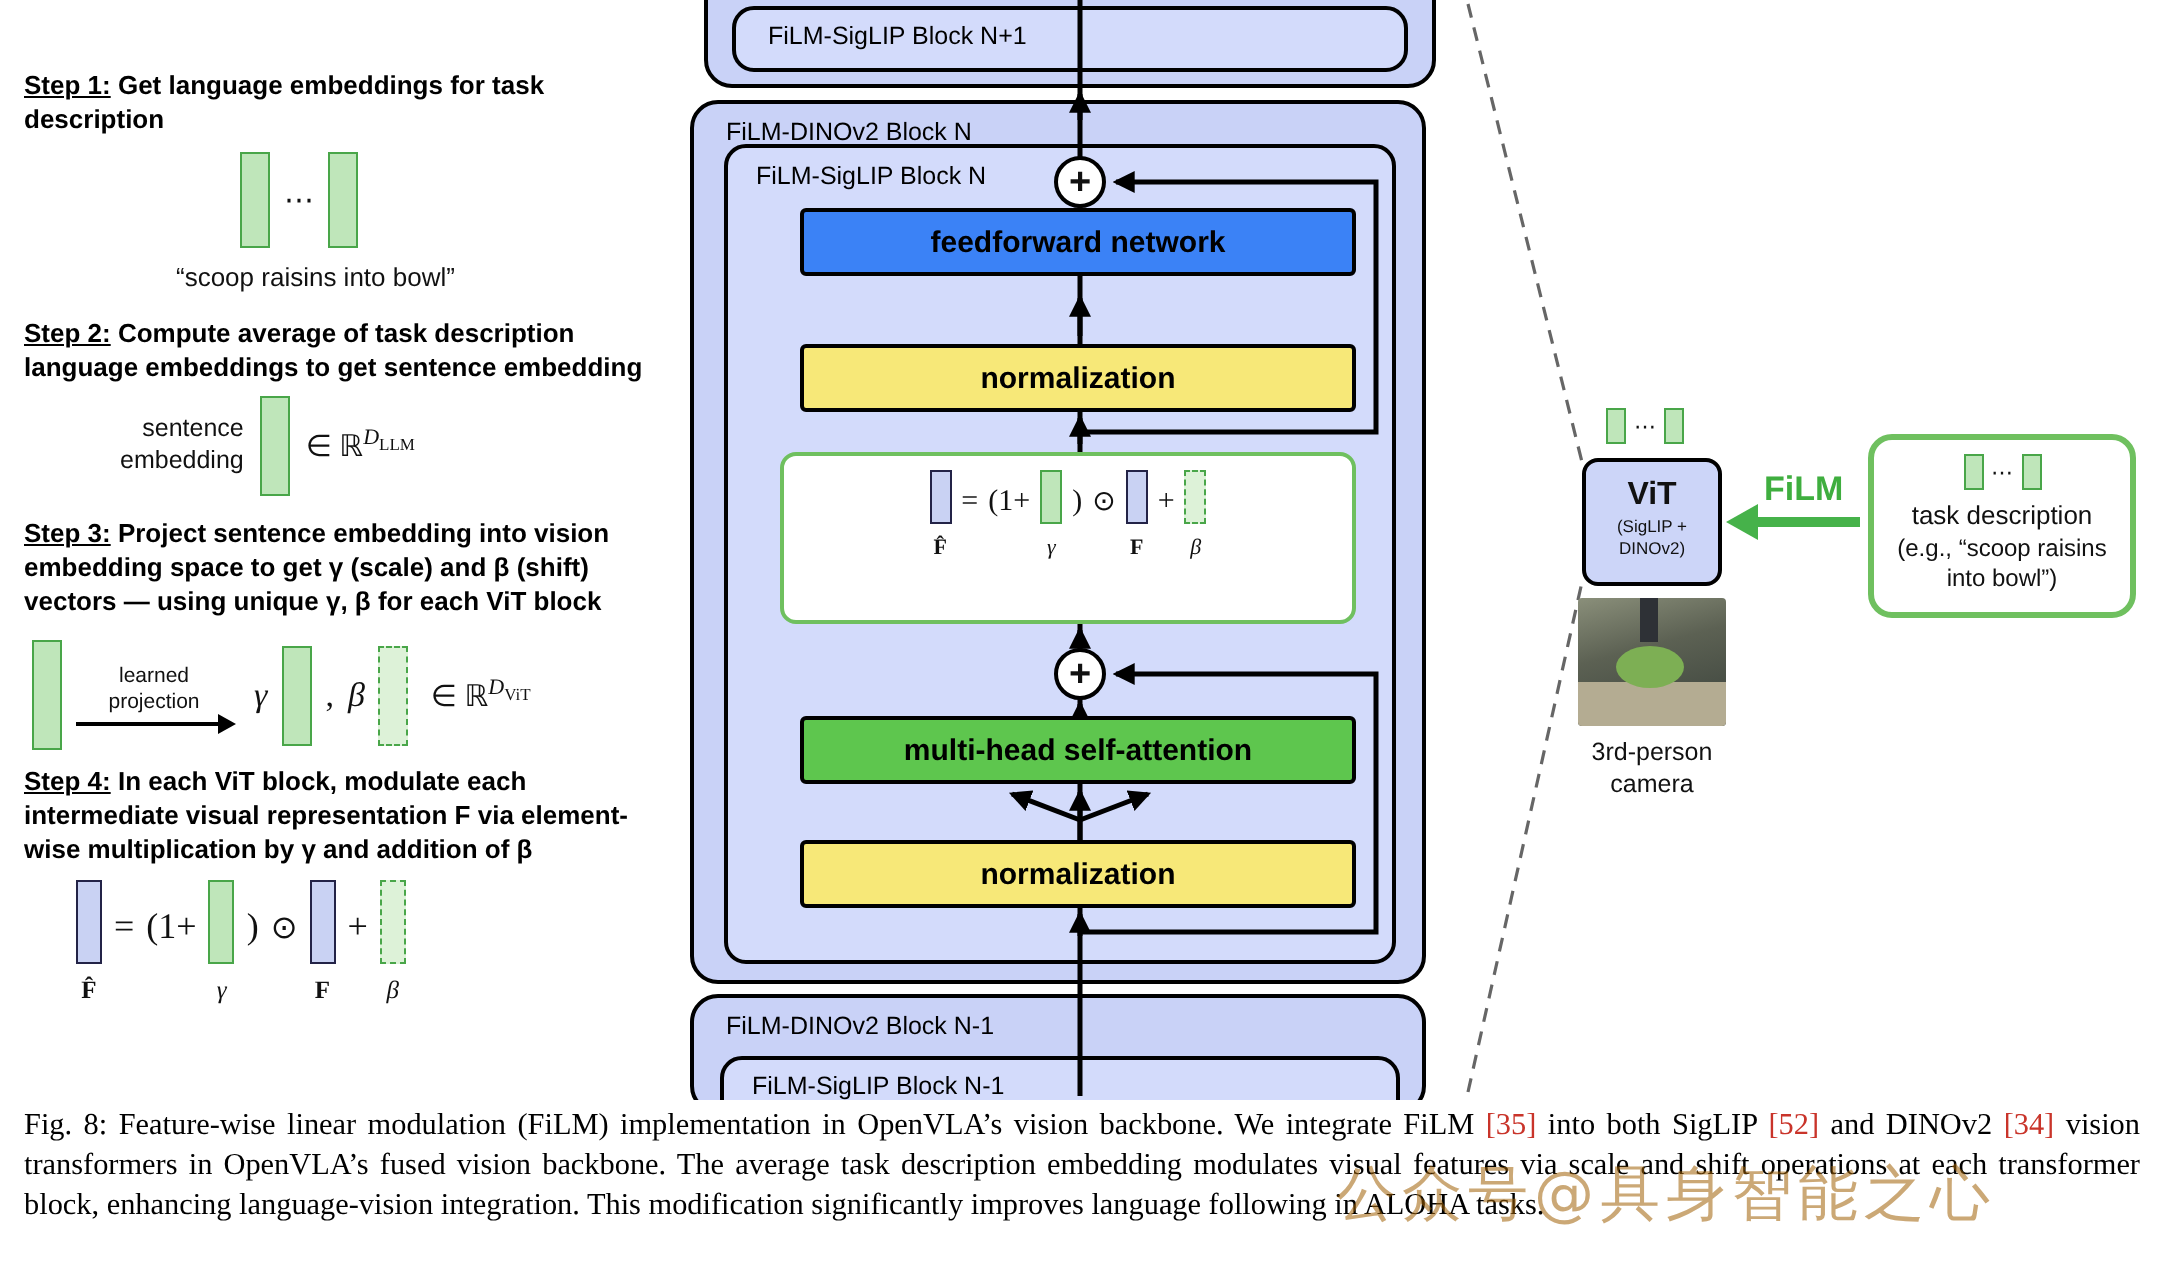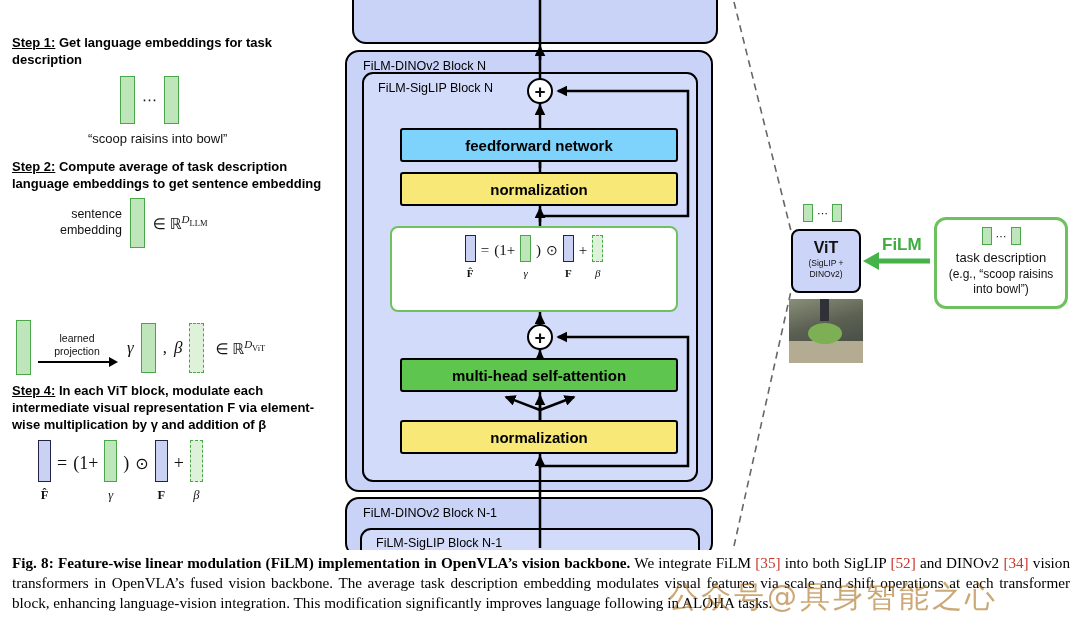--- a/index.html
+++ b/index.html
@@ -44,21 +44,21 @@
           border:2px solid #000;border-radius:8px;text-align:center}
   .photo{position:absolute;z-index:3;left:789px;top:299px;width:74px;height:64px;border-radius:2px;
          overflow:hidden;background:linear-gradient(165deg,#8a8f7a 0%,#5c6153 40%,#39413b 100%)}
   .taskbox{position:absolute;z-index:3;left:934px;top:217px;width:134px;height:92px;background:#fff;
            border:3px solid #6fc05f;border-radius:12px;text-align:center;padding-top:7px}
   .barsrow{display:flex;align-items:center;justify-content:center;gap:4px}
   
   .caption{position:absolute;left:0;top:550px;width:1080px;height:85px;background:#fff;z-index:5;
            font-family:"Liberation Serif",serif;font-size:15.2px;line-height:1.33;color:#000;
            padding:3px 10px 0 12px;text-align:justify}
-  .capb{font-weight:bold}
+  .capb{font-weight:normal}
   .cite{color:#c9342a}
   .wm{position:absolute;left:668px;top:577px;z-index:6;font-size:30px;color:#a16207;opacity:.55;
       letter-spacing:3px;white-space:nowrap;font-family:"DejaVu Sans",sans-serif}
 </style>
 </head>
 <body>
 
 <div id="stage">
 
   <div class="step-title" style="left:12px;top:34px;width:326px">
@@ -78,20 +78,23 @@
     <span style="text-align:right;font-size:12.5px;line-height:1.25">
       <span style="display:block">sentence</span>
       <span style="display:block">embedding</span>
     </span>
     <span class="gbar" style="width:15px;height:50px"></span>
     <span class="math" style="font-size:15px">
       <span>∈ ℝ</span><sup style="font-size:11px"><i>D</i><sub style="font-size:8.5px">LLM</sub></sup>
     </span>
   </div>
 
+  <div class="step-title" style="left:12px;top:258px;width:326px">
+    <span class="step-label">Step 3:</span><span> Project sentence embedding into vision embedding space to get γ (scale) and β (shift) vectors — using unique γ, β for each ViT block</span>
+  </div>
   <div class="abs" style="left:16px;top:320px;z-index:3;display:flex;align-items:center;gap:7px">
     <span class="gbar" style="width:15px;height:55px"></span>
     <span style="text-align:center">
       <span style="display:block;font-size:10.5px;line-height:1.2">learned</span>
       <span style="display:block;font-size:10.5px;line-height:1.2;margin-bottom:3px">projection</span>
       <span class="harrow" style="display:block"></span>
     </span>
     <span class="math it" style="font-size:17px;margin-left:4px">γ</span>
     <span class="gbar" style="width:15px;height:50px"></span>
     <span class="math" style="font-size:17px">,</span>
@@ -123,20 +126,23 @@
       <span class="blabel bd">F</span>
     </span>
     <span>+</span>
     <span class="bstack">
       <span class="gbar-d" style="width:13px;height:42px"></span>
       <span class="blabel it">β</span>
     </span>
   </div>
 
   <div class="blk blk-outer" style="left:352px;top:-30px;width:366px;height:74px"></div>
+  <div class="blk blk-inner" style="left:366px;top:3px;width:338px;height:33px">
+    <div class="blklbl" style="padding-top:6px">FiLM-SigLIP Block N+1</div>
+  </div>
 
   <div class="blk blk-outer" style="left:345px;top:50px;width:368px;height:442px">
     <div class="blklbl">FiLM-DINOv2 Block N</div>
   </div>
   <div class="blk blk-inner" style="left:362px;top:72px;width:336px;height:410px">
     <div class="blklbl" style="padding-left:14px">FiLM-SigLIP Block N</div>
   </div>
 
   <div class="blk blk-outer" style="left:345px;top:497px;width:368px;height:60px">
     <div class="blklbl">FiLM-DINOv2 Block N-1</div>
@@ -173,21 +179,21 @@
     </g>
     <g>
       <line x1="930" y1="261" x2="878" y2="261" stroke="#46b24a" stroke-width="5"></line>
       <polygon points="863,261 879,252 879,270" fill="#46b24a"></polygon>
     </g>
   </svg>
 
   <div class="pcirc" style="top:78px">
       <span>+</span>
     </div>
-  <div class="nbox" style="top:128px;background:#7dd3fc">feedforward network</div>
+  <div class="nbox" style="top:104px;background:#3b82f6">feedforward network</div>
   <div class="nbox" style="top:172px;background:#f7e878">normalization</div>
 
   <div class="filmbox">
     <div class="frow">
       <span class="bstack">
         <span class="bbar" style="width:11px;height:27px"></span>
         <span class="blabel blabel-sm bd">F̂</span>
       </span>
       <span>=</span>
       <span>(1+</span>
@@ -224,20 +230,24 @@
   <div class="vitbox">
     <div style="font-weight:bold;font-size:16px;margin-top:8px">ViT</div>
     <div style="font-size:8.5px;line-height:1.25;margin-top:1px">(SigLIP +</div>
     <div style="font-size:8.5px;line-height:1.25">DINOv2)</div>
   </div>
 
   <div class="photo">
     <div style="position:absolute;left:0;top:42px;width:74px;height:22px;background:#b4ac92"></div>
     <div style="position:absolute;left:19px;top:24px;width:34px;height:21px;background:#7daf54;border-radius:50%"></div>
     <div style="position:absolute;left:31px;top:0;width:9px;height:22px;background:#2e3136"></div>
+  </div>
+  <div class="abs" style="left:780px;top:369px;width:92px;text-align:center;font-size:12.5px;line-height:1.25;z-index:3">
+    <div>3rd-person</div>
+    <div>camera</div>
   </div>
 
   <div class="abs" style="left:882px;top:235px;font-weight:bold;font-size:17px;color:#3fae3f;z-index:3">FiLM</div>
 
   <div class="taskbox">
     <div class="barsrow">
       <span class="gbar" style="width:10px;height:18px"></span>
       <span style="font-size:11px">⋯</span>
       <span class="gbar" style="width:10px;height:18px"></span>
     </div>

